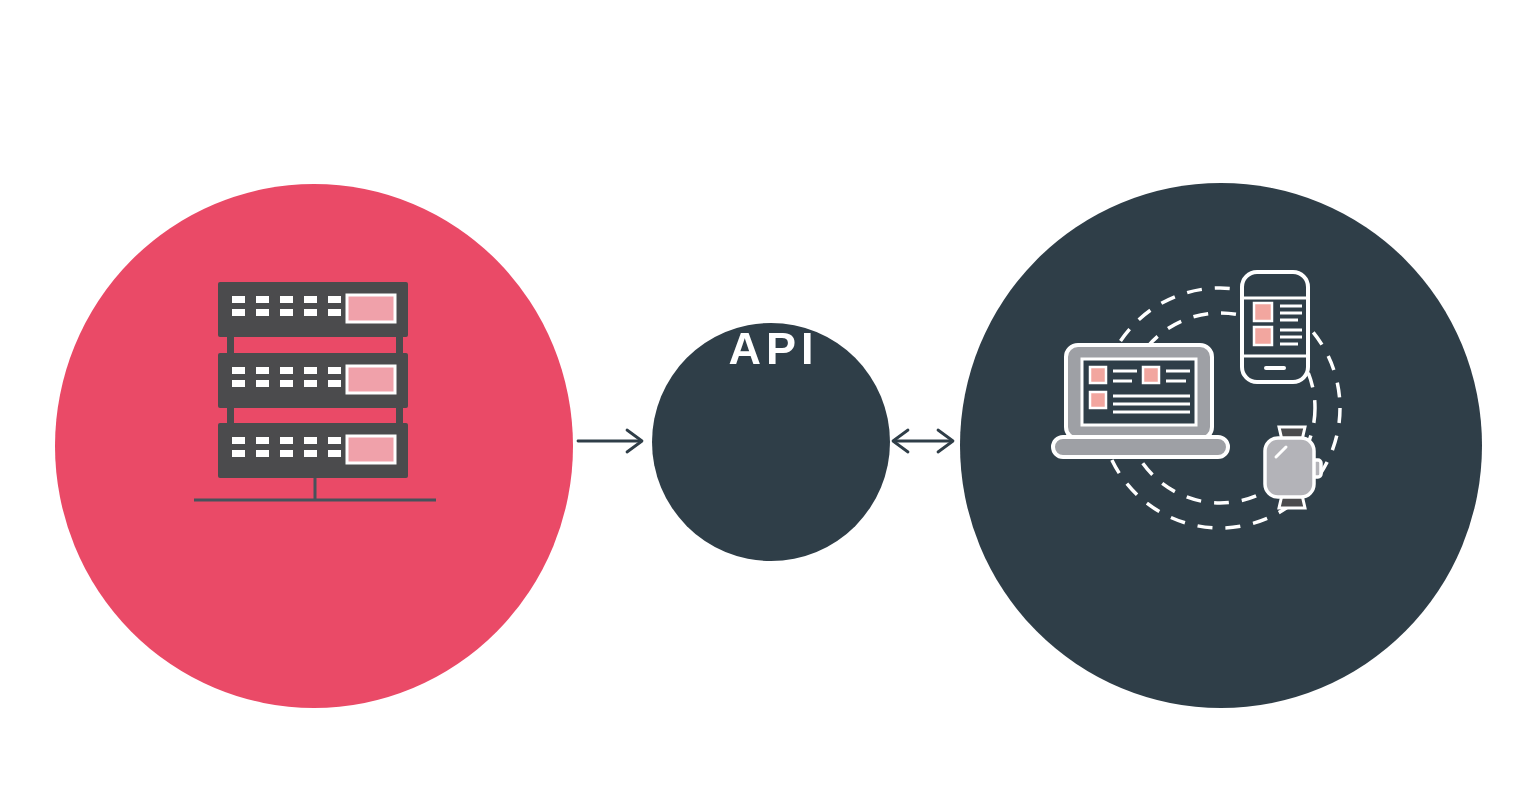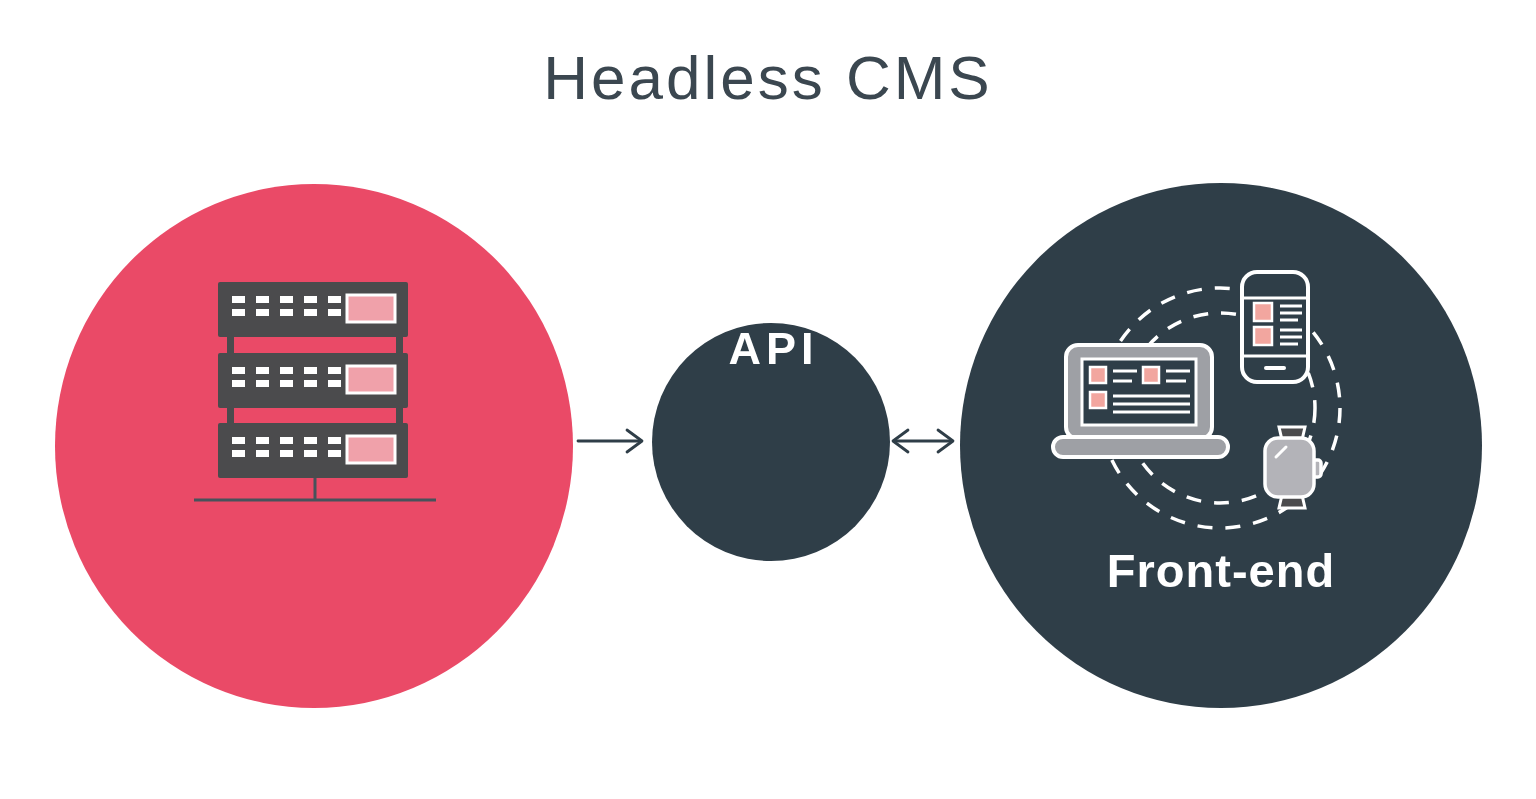--- a/index.html
+++ b/index.html
@@ -74,21 +74,20 @@
   .phbody{fill:var(--dark);stroke:#fff;stroke-width:4;}
   .band{fill:var(--servergray);stroke:#fff;stroke-width:3;}
   .wgray{fill:var(--watchgray);stroke:#fff;stroke-width:3.5;}
   .rcap{stroke-linecap:round;}
 </style>
 </head>
 <body>
 
 <div class="stage">
 
-  <h1 class="title">Headless CMS</h1>
 
   <div class="circle backend">
     <svg class="servers-svg" viewBox="0 0 250 230" aria-hidden="true">
       <defs>
         <g id="srv">
           <rect class="sbody" x="28" y="4" width="190" height="55" rx="2"></rect>
           <rect class="sdash" x="42" y="18" width="13" height="7"></rect>
           <rect class="sdash" x="66" y="18" width="13" height="7"></rect>
           <rect class="sdash" x="90" y="18" width="13" height="7"></rect>
           <rect class="sdash" x="114" y="18" width="13" height="7"></rect>
@@ -169,16 +168,15 @@
 
       <g>
         <polygon class="band" points="239,172 265,172 262,185 242,185"></polygon>
         <polygon class="band" points="242,240 262,240 265,253 239,253"></polygon>
         <rect class="wgray" x="272" y="205" width="9" height="17" rx="3"></rect>
         <rect class="wgray" x="225" y="183" width="49" height="59" rx="13"></rect>
         <line class="wline rcap" x1="236" y1="202" x2="246" y2="192"></line>
       </g>
 
     </svg>
-    <div class="node-label">Front-end</div>
   </div>
 
 </div>
 
 </body></html>

